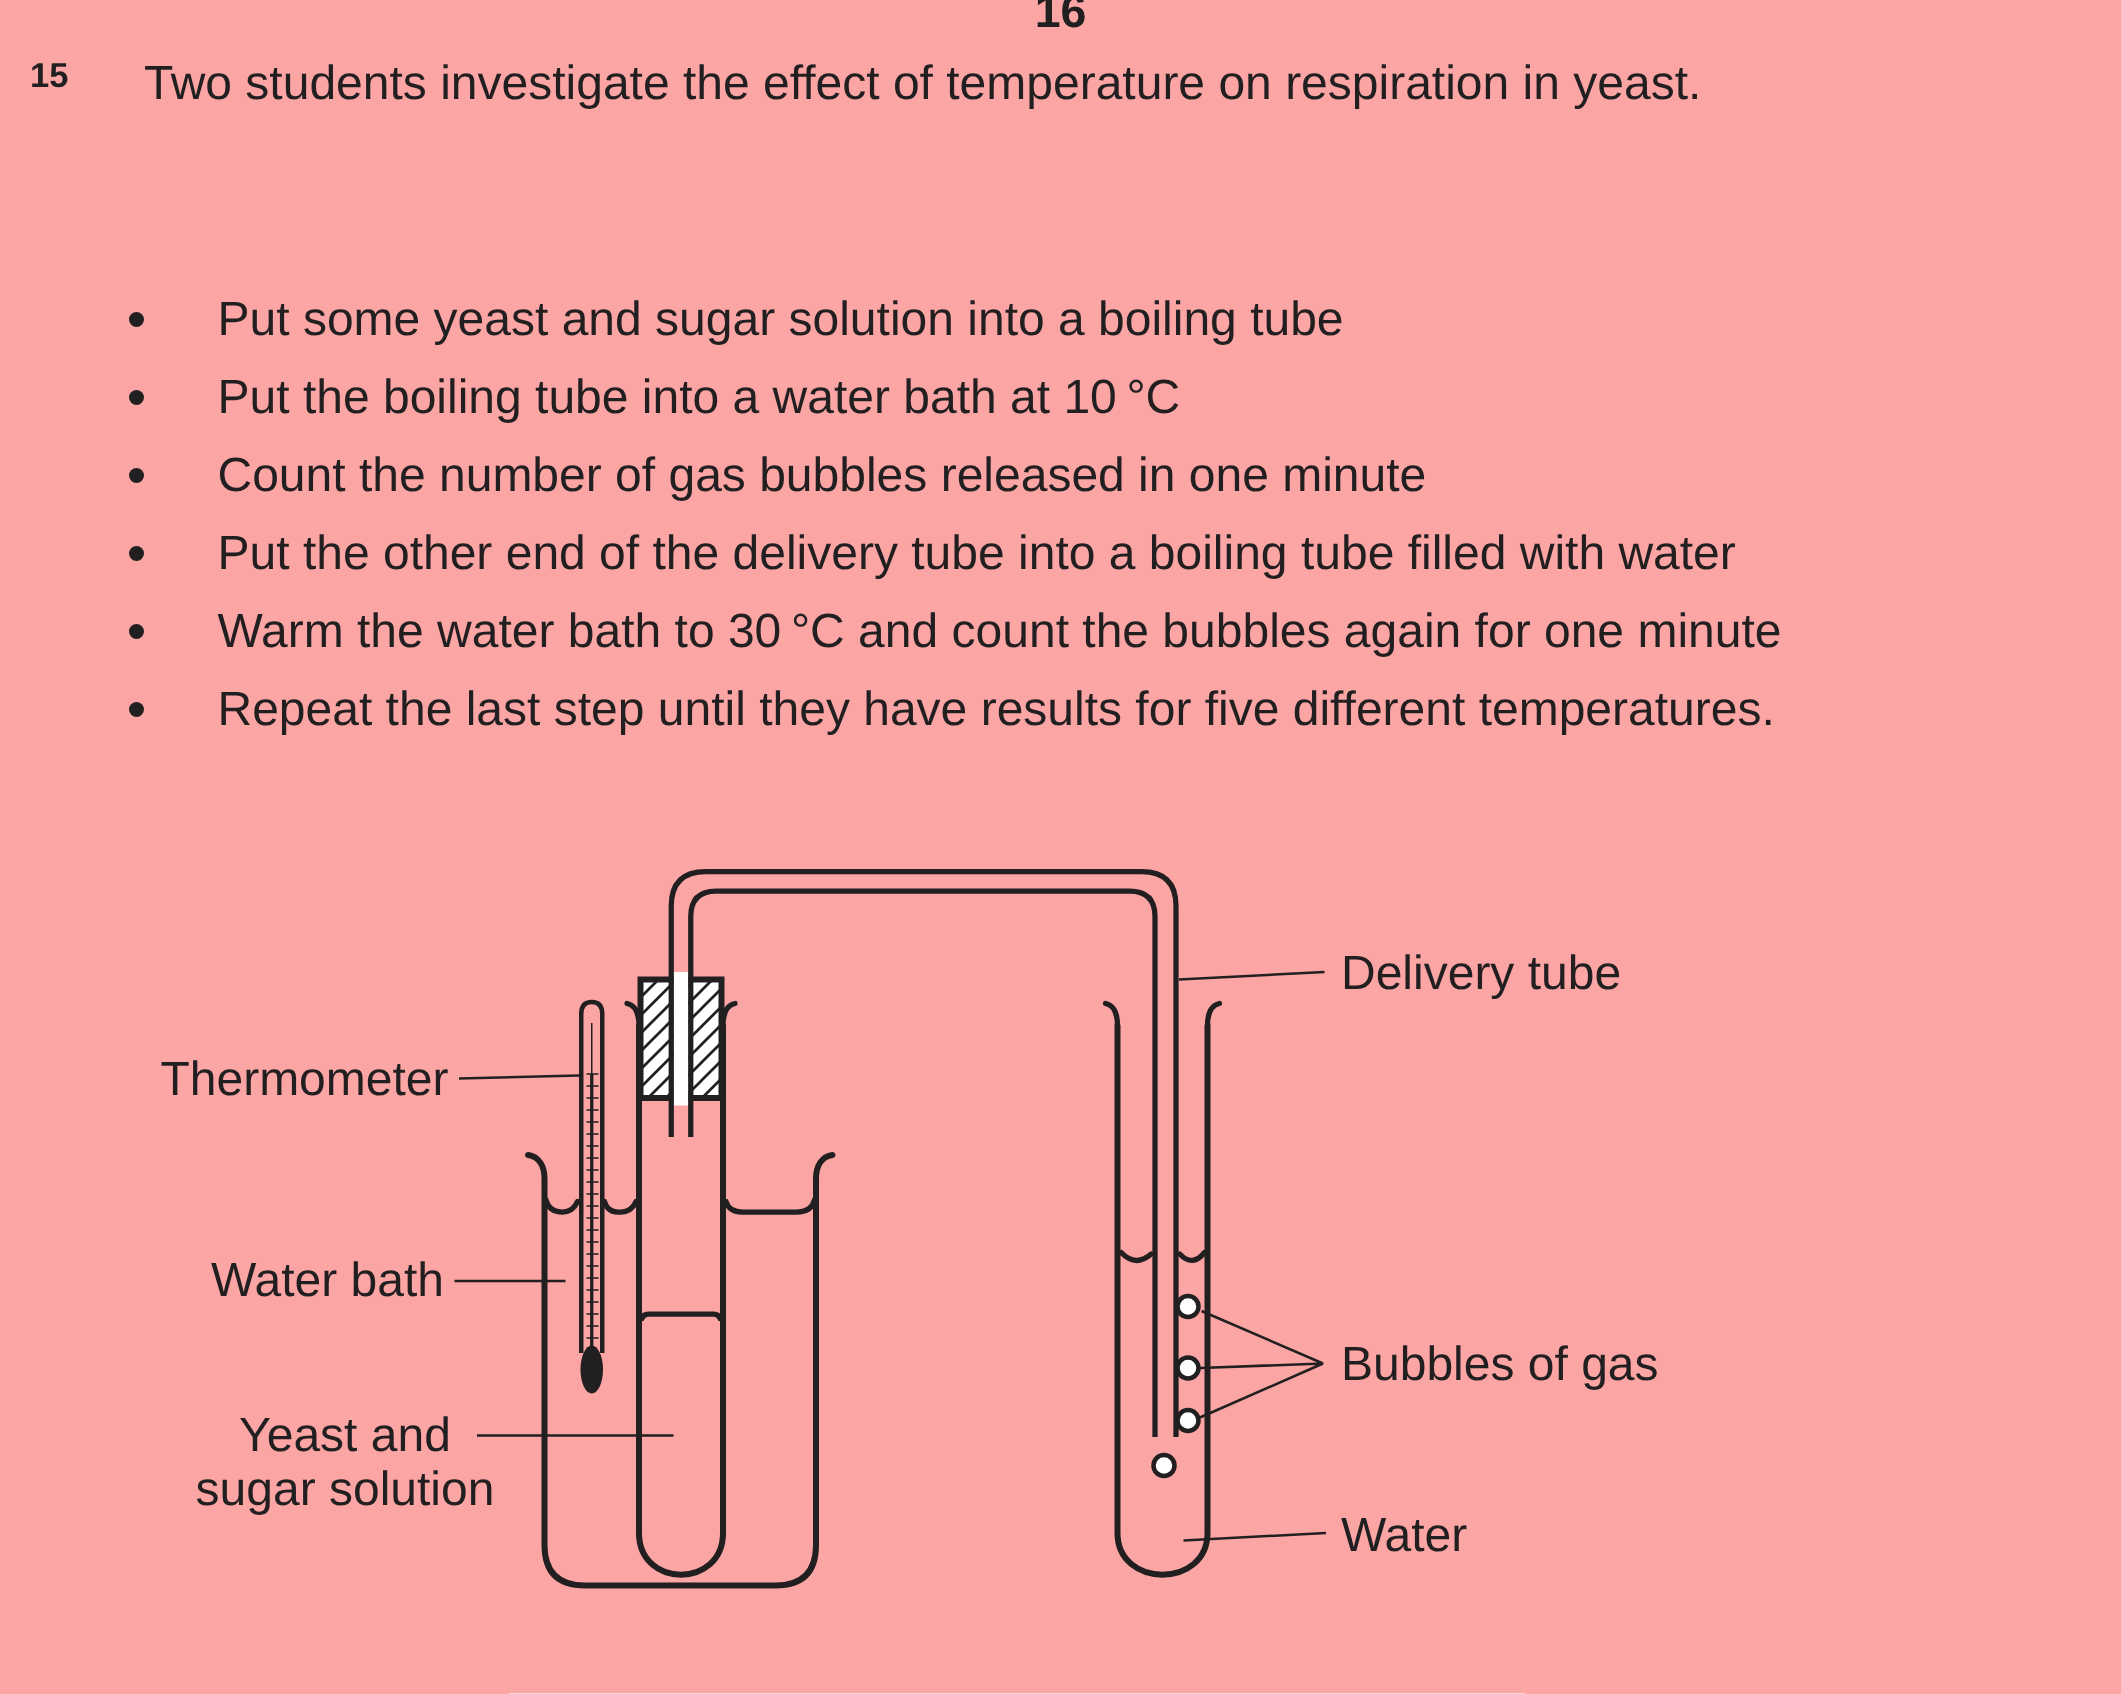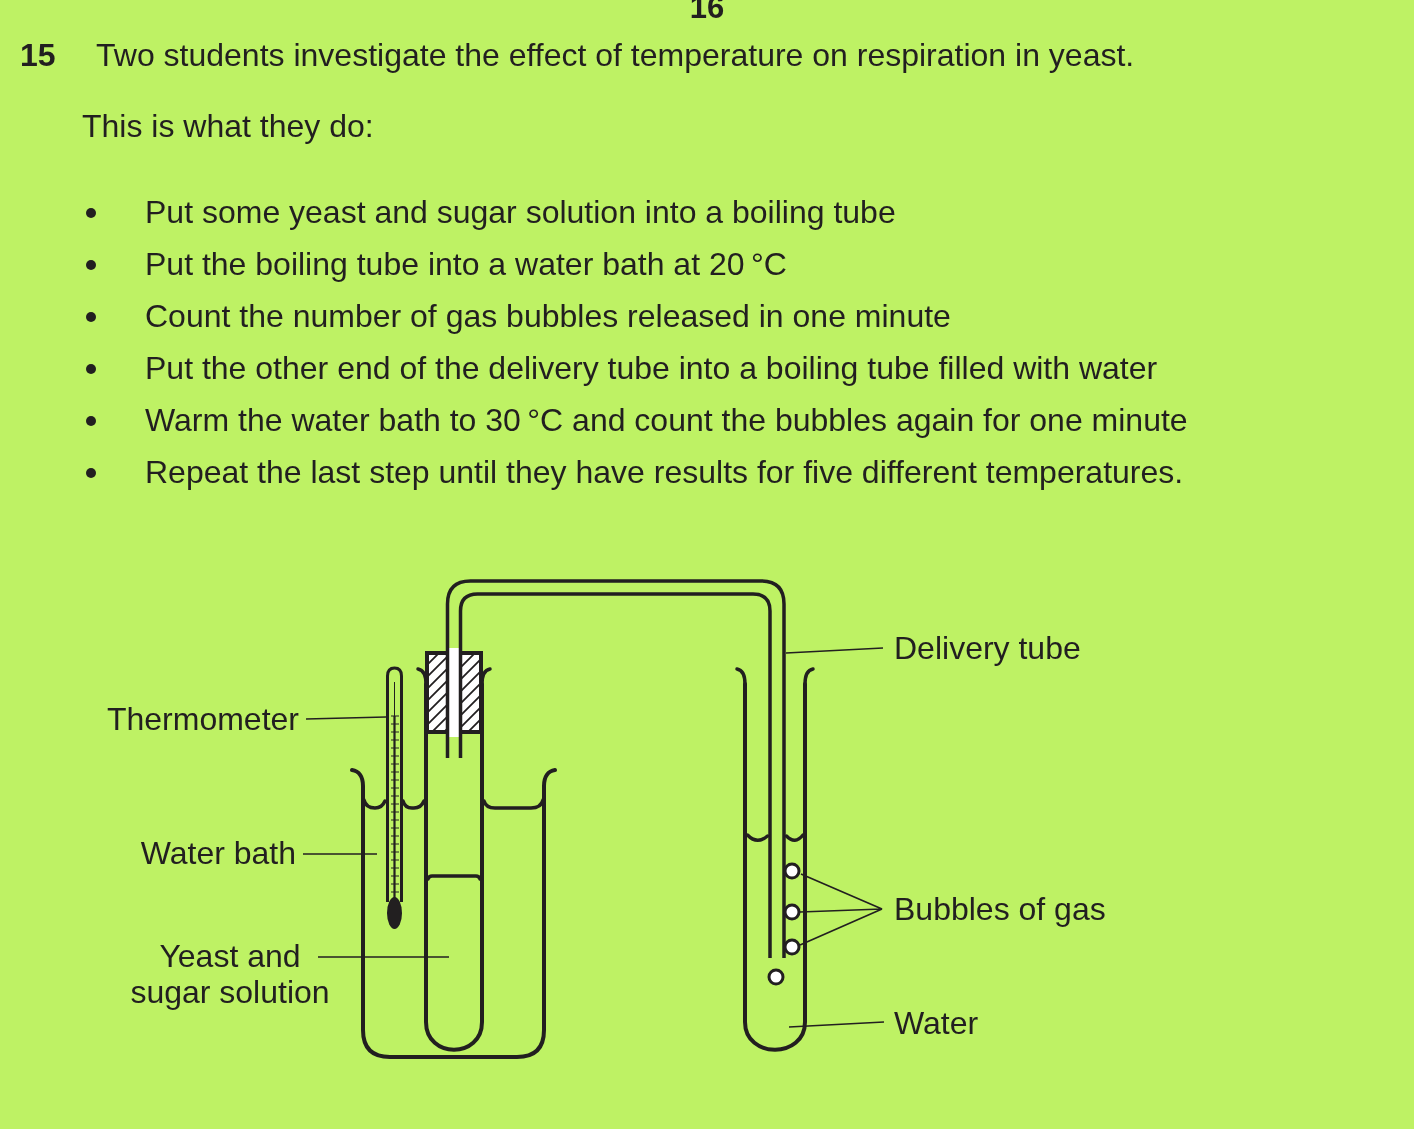--- a/index.html
+++ b/index.html
@@ -2,37 +2,37 @@
 <html style="--ink: #221f20;"><head>
 <meta charset="utf-8">
 <style>
   :root { --ink: #221f20; }
   * { margin: 0; padding: 0; box-sizing: border-box; }
   html, body { background: #ffffff; }
   .page {
     position: relative;
     width: 1414px;
     height: 1129px;
-    background: #bef264;
+    background: #fca5a5;
     overflow: hidden;
     font-family: "Liberation Sans", sans-serif;
     color: var(--ink);
   }
   .page-number {
     position: absolute;
     top: -8px; left: 0; right: 0;
     text-align: center;
     font-size: 31px;
     font-weight: 700;
     line-height: 1;
   }
   .q-number {
     position: absolute;
     left: 20px; top: 39px;
-    font-size: 32px;
+    font-size: 23px;
     font-weight: 700;
     line-height: 1;
   }
   .q-intro {
     position: absolute;
     left: 96px; top: 39px;
     font-size: 32px;
     line-height: 1;
     white-space: nowrap;
   }
@@ -75,25 +75,24 @@
 </style>
 </head>
 <body>
 
 <div class="page">
 
   <div class="page-number">16</div>
 
   <div class="q-number">15</div>
   <div class="q-intro">Two students investigate the effect of temperature on respiration in yeast.</div>
-  <div class="q-subintro">This is what they do:</div>
 
   <ul class="steps">
     <li>Put some yeast and sugar solution into a boiling tube</li>
-    <li>Put the boiling tube into a water bath at 20 °C</li>
+    <li>Put the boiling tube into a water bath at 10 °C</li>
     <li>Count the number of gas bubbles released in one minute</li>
     <li>Put the other end of the delivery tube into a boiling tube filled with water</li>
     <li>Warm the water bath to 30 °C and count the bubbles again for one minute</li>
     <li>Repeat the last step until they have results for five different temperatures.</li>
   </ul>
 
   <svg class="diagram" viewBox="0 0 1414 1129">
     <defs>
       <pattern id="hatch" width="12" height="12" patternUnits="userSpaceOnUse">
         <rect width="12" height="12" fill="#ffffff"></rect>

